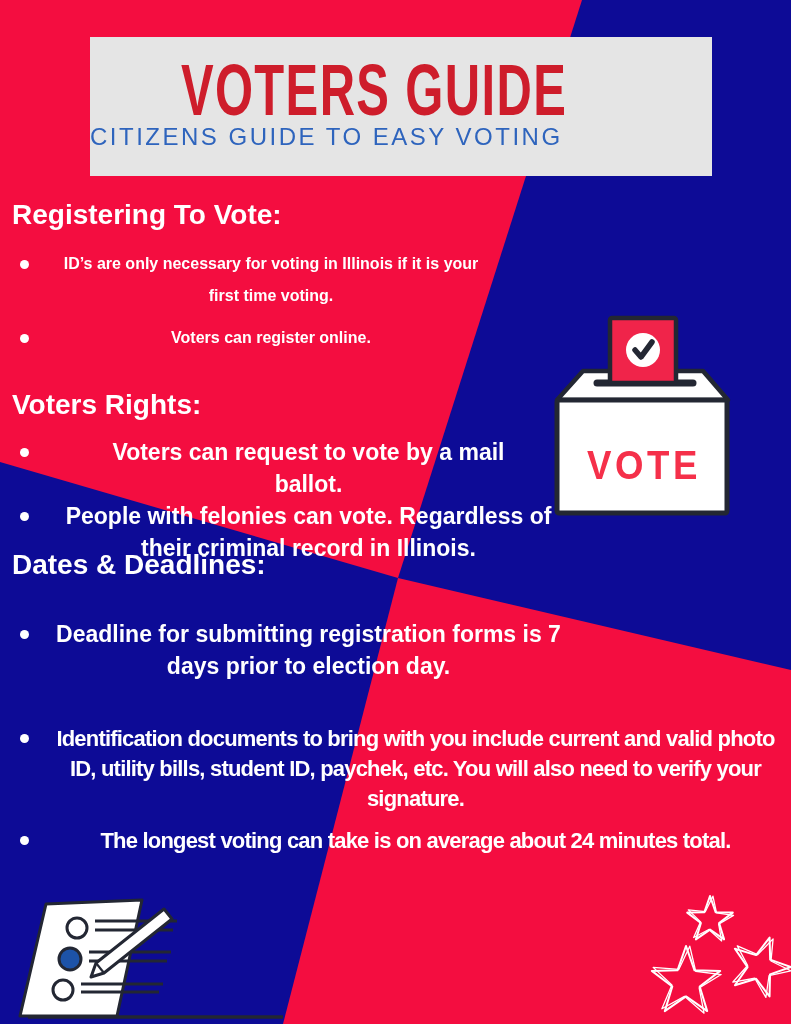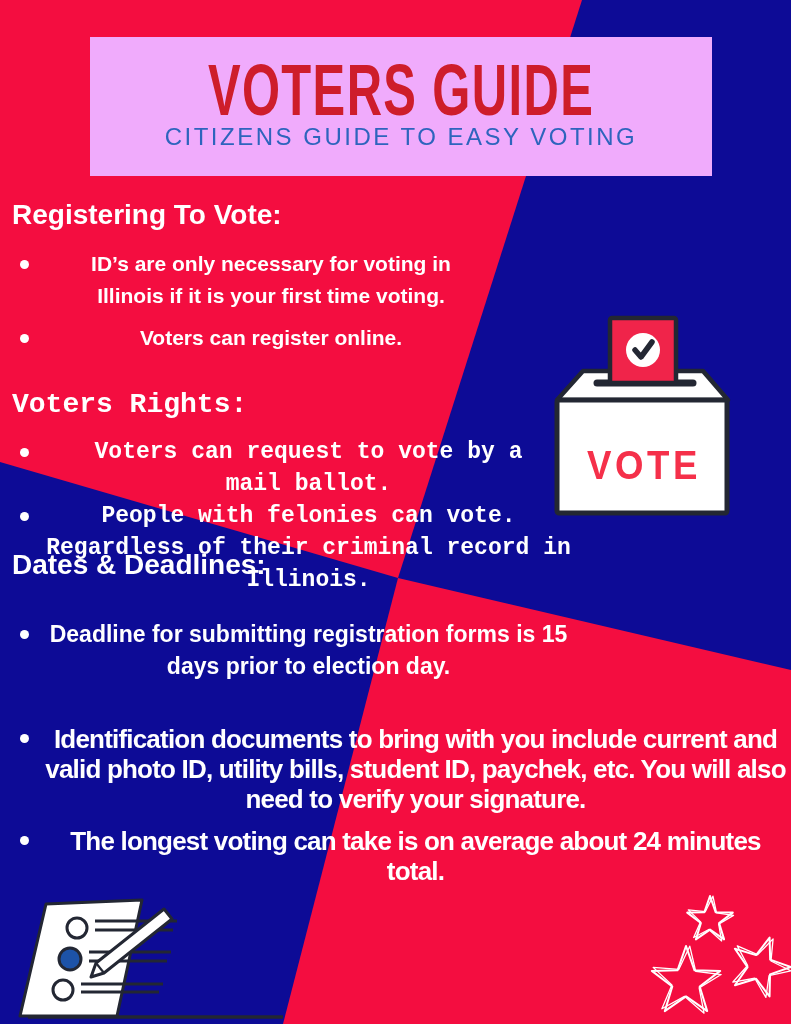--- a/index.html
+++ b/index.html
@@ -17,21 +17,21 @@
     position:relative;width:791px;height:1024px;overflow:hidden;
     font-family:"Liberation Sans","DejaVu Sans",sans-serif;
     background:var(--background-blue);
   }
   .bg{position:absolute;left:0;top:0;}
   .shape-red{fill:var(--background-red);}
 
   
   .header-box{
     position:absolute;left:90px;top:37px;width:622px;height:139px;
-    background:#f0abfc;text-align:center;box-sizing:border-box;padding-top:24px;
+    background:#e5e5e5;box-sizing:border-box;padding-top:24px;
   }
   .title{
     display:inline-block;
     font-size:72px;font-weight:bold;line-height:58px;letter-spacing:2px;
     color:var(--title-red);transform:scaleX(.68);transform-origin:50% 50%;
     white-space:nowrap;
   }
   .subtitle{
     margin-top:7px;font-size:24px;line-height:22px;letter-spacing:2.5px;
     color:var(--subtitle-blue);white-space:nowrap;
@@ -40,36 +40,36 @@
   
   .s{position:absolute;color:var(--text-white);}
   .s h2{margin:0;font-size:28px;line-height:46px;font-weight:bold;color:var(--text-white);}
   .s ul{list-style:none;margin:0;padding:0;}
   .bullet{position:relative;padding-left:28px;}
   .dot{position:absolute;left:8px;top:12px;width:9px;height:9px;border-radius:50%;background:var(--text-white);}
   .btxt{display:block;margin:0 auto;text-align:center;font-weight:bold;}
 
   .s1{left:12px;top:192px;width:490px;}
   .s1 ul{margin-top:10px;}
-  .s1 .btxt{width:420px;font-size:21px;line-height:32px;}
+  .s1 .btxt{width:420px;font-size:16px;line-height:32px;}
   .s1 .bullet + .bullet{margin-top:10px;}
 
-  .s2{left:12px;top:382px;width:565px;font-family:Liberation Mono, monospace;}
+  .s2{left:12px;top:382px;width:565px;}
   .s2 ul{margin-top:8px;}
   .s2 .btxt{font-size:23px;line-height:32px;}
   .s2 .b1 .btxt{width:455px;}
   .s2 .b2 .btxt{width:528px;}
 
   .s3{left:12px;top:542px;width:565px;}
   .s3 ul{margin-top:30px;}
   .s3 .btxt{width:520px;font-size:23px;line-height:32px;}
 
   .s4{left:12px;top:706px;width:779px;}
   .s4 ul{margin-top:18px;}
-  .s4 .btxt{width:748px;font-size:26px;line-height:30px;letter-spacing:-0.8px;}
+  .s4 .btxt{width:748px;font-size:22px;line-height:30px;letter-spacing:-0.8px;}
   .s4 .dot{top:10px;}
   .s4 .bullet + .bullet{margin-top:12px;}
 
   
   .illus{position:absolute;}
   .ballot-box{left:545px;top:305px;}
   .ballot-paper{left:15px;top:893px;}
   .stars{left:628px;top:878px;}
 
   .ink{stroke:var(--outline-dark);}
@@ -126,21 +126,21 @@
         <span class="btxt">People with felonies can vote. Regardless of their criminal record in Illinois.</span>
       </li>
     </ul>
   </section>
 
   <section class="s s3">
     <h2>Dates &amp; Deadlines:</h2>
     <ul>
       <li class="bullet b1">
         <span class="dot"></span>
-        <span class="btxt">Deadline for submitting registration forms is 15 days prior to election day.</span>
+        <span class="btxt">Deadline for submitting registration forms is 7 days prior to election day.</span>
       </li>
     </ul>
   </section>
 
   <section class="s s4">
     <ul>
       <li class="bullet b1">
         <span class="dot"></span>
         <span class="btxt">Identification documents to bring with you include current and valid photo ID, utility bills, student ID, paychek, etc. You will also need to verify your signature.</span>
       </li>

